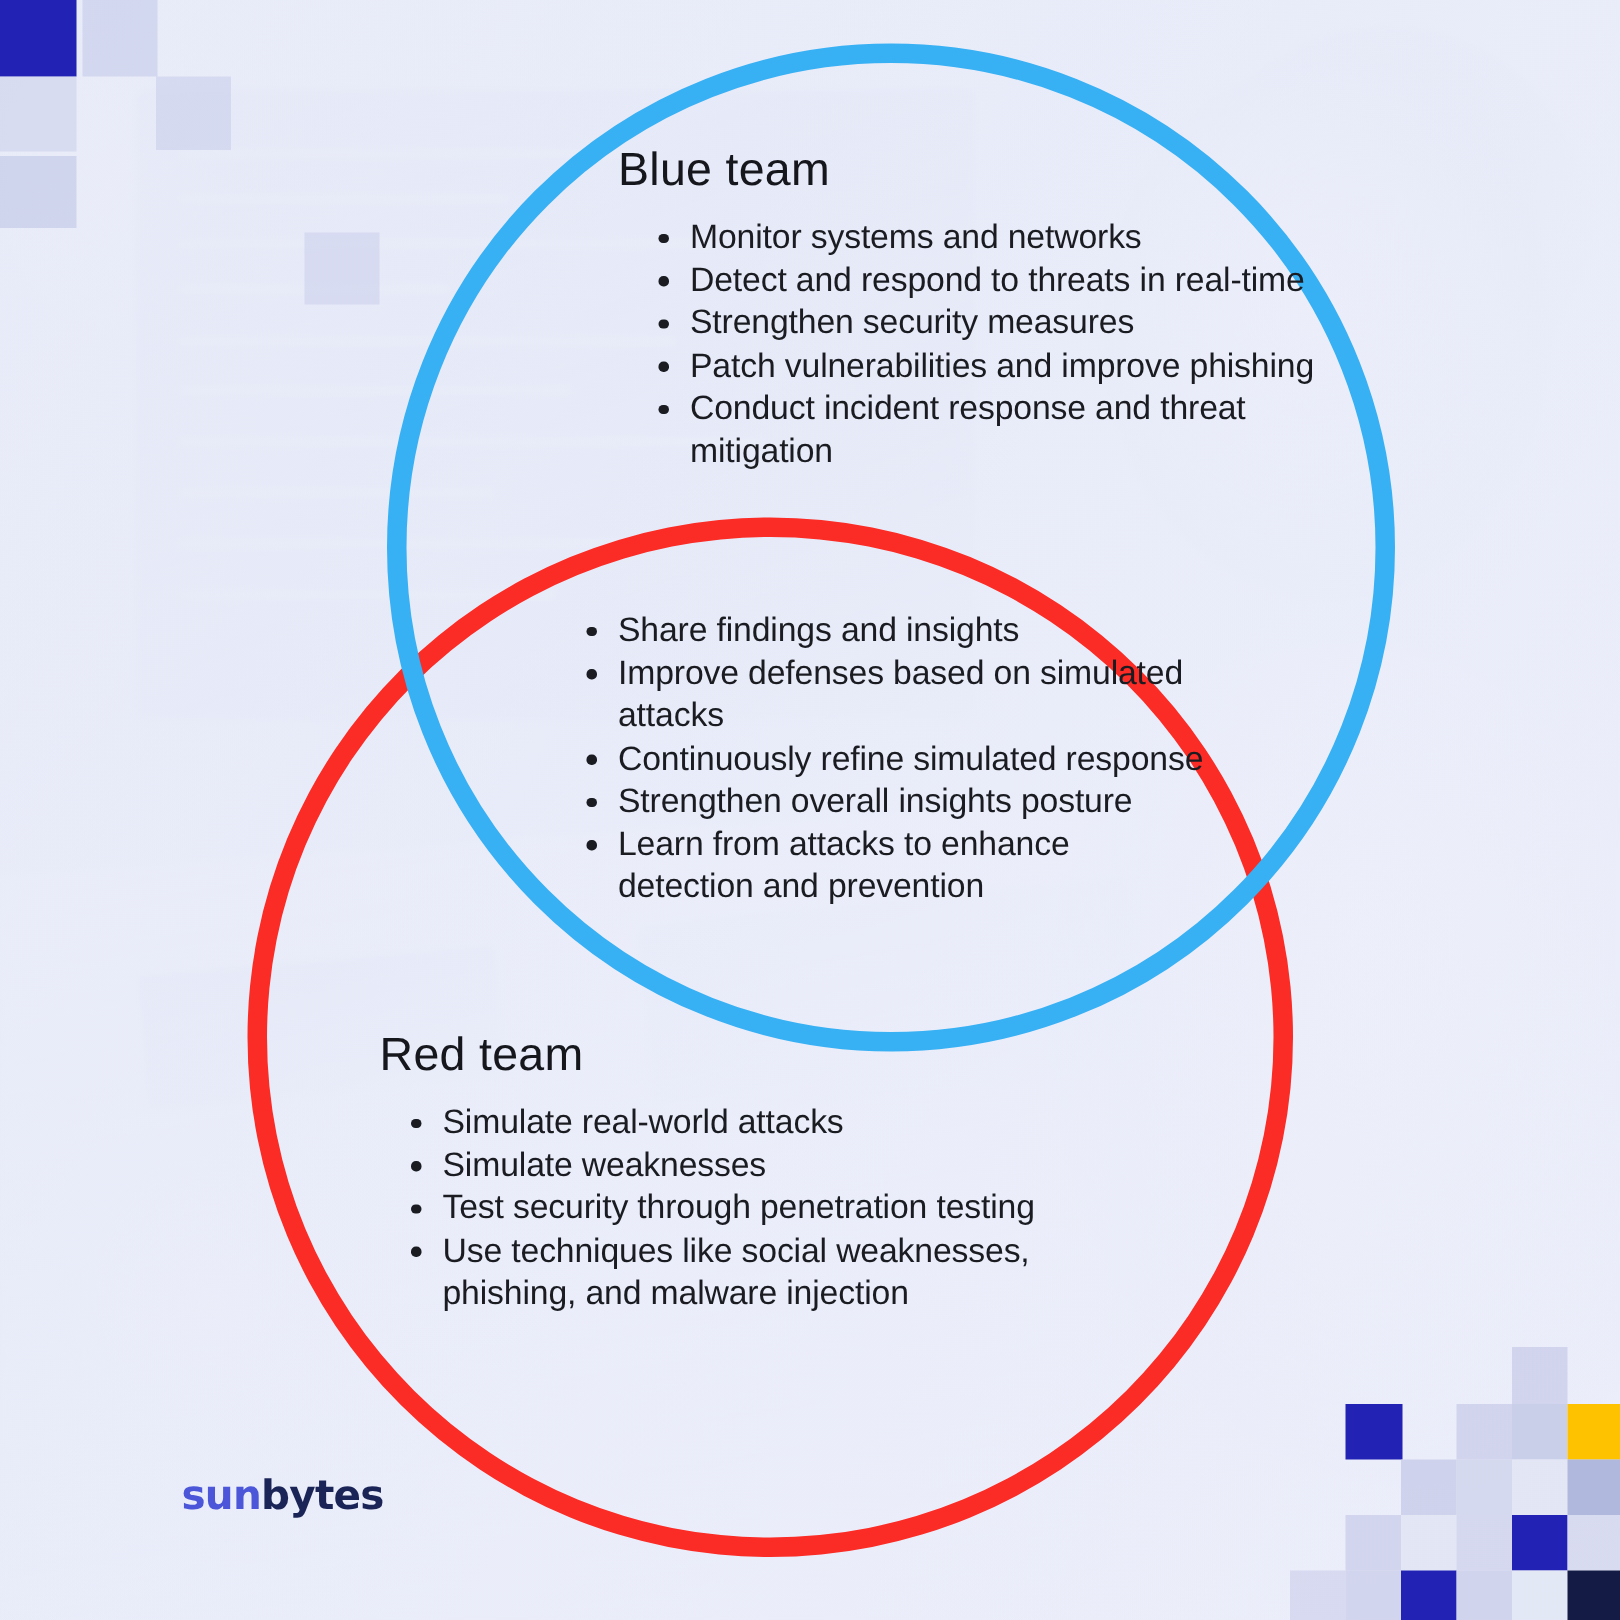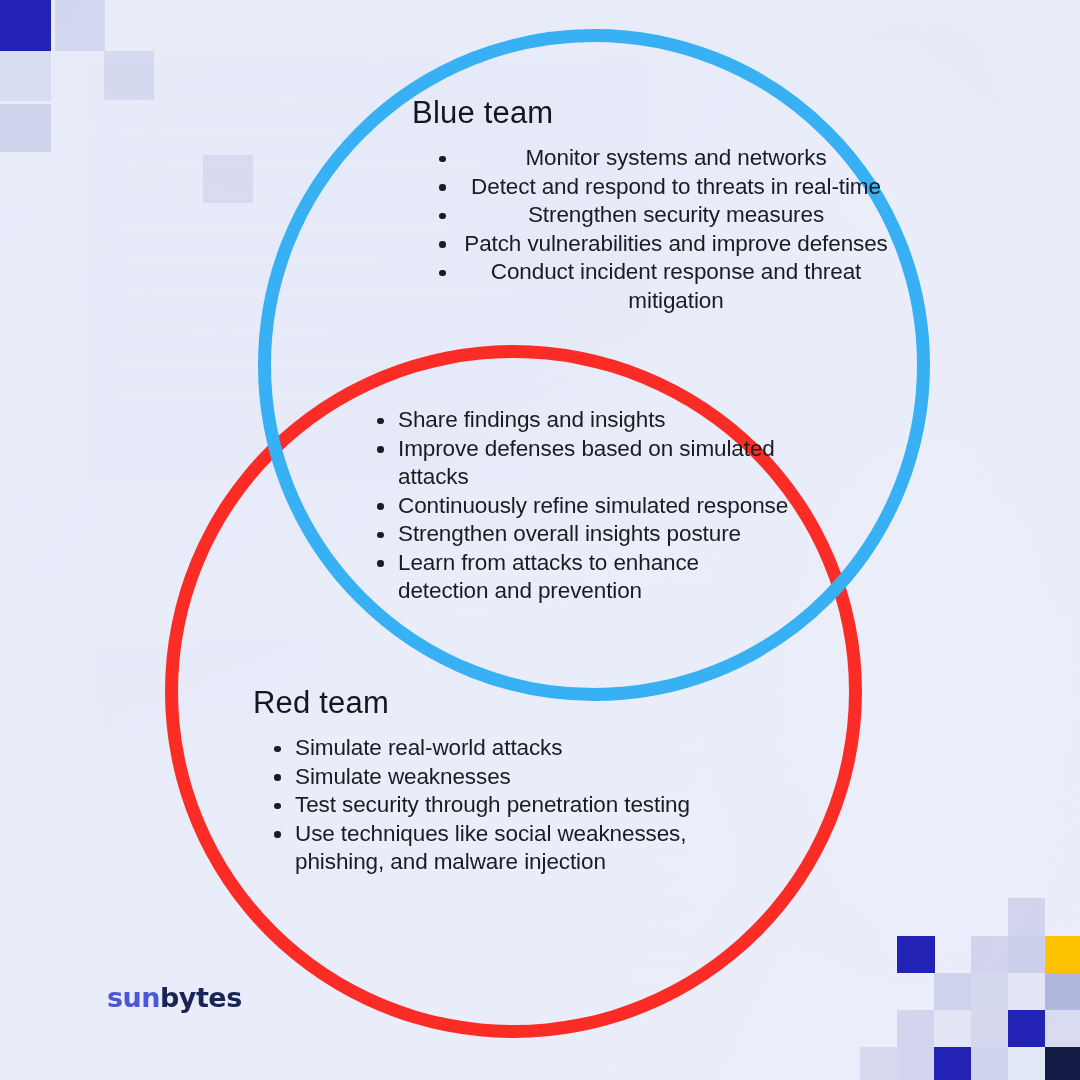--- a/index.html
+++ b/index.html
@@ -189,29 +189,29 @@
     left: 5px;
     top: 11.5px;
     width: 6.5px;
     height: 6.5px;
     border-radius: 50%;
     background: #1a1c21;
   }
 
   
   #blue-section { left: 412px; top: 96px; width: 480px; }
-  #blue-section ul.bullets { margin-left: 22px; margin-top: 4px; text-align: center; }
-  #overlap-section { left: 372px; top: 406px; width: 420px; }
+  #blue-section ul.bullets { margin-left: 22px; margin-top: 4px; }
+  #overlap-section { left: 386px; top: 406px; width: 420px; }
   #red-section { left: 253px; top: 686px; width: 500px; }
   #red-section ul.bullets { margin-left: 16px; margin-top: 14px; }
 
   
   .logo {
     position: absolute;
-    left: 107px;
+    left: 121px;
     top: 982px;
     font-size: 27px;
     font-weight: 700;
     letter-spacing: -0.5px;
     font-family: "DejaVu Sans", sans-serif;
   }
   .logo .sun { color: #4b57d8; }
   .logo .bytes { color: #1b2456; }
 </style>
 </head>
@@ -289,21 +289,21 @@
   </div>
 
   <div class="content">
 
     <div class="section" id="blue-section">
       <h2 class="sec-title">Blue team</h2>
       <ul class="bullets">
         <li>Monitor systems and networks</li>
         <li>Detect and respond to threats in real-time</li>
         <li>Strengthen security measures</li>
-        <li>Patch vulnerabilities and improve defenses</li>
+        <li>Patch vulnerabilities and improve phishing</li>
         <li>Conduct incident response and threat mitigation</li>
       </ul>
     </div>
 
     <div class="section" id="overlap-section">
       <ul class="bullets">
         <li>Share findings and insights</li>
         <li>Improve defenses based on simulated attacks</li>
         <li>Continuously refine simulated response</li>
         <li>Strengthen overall insights posture</li>

